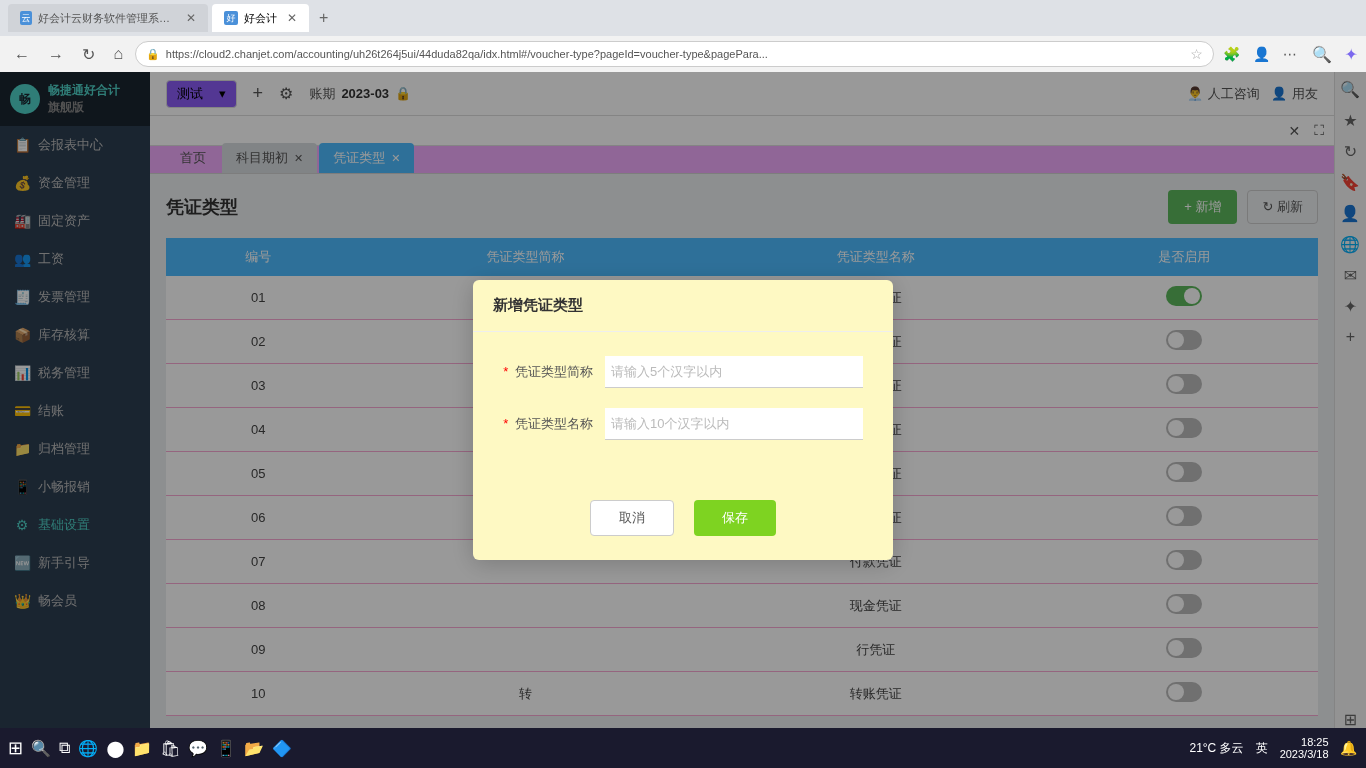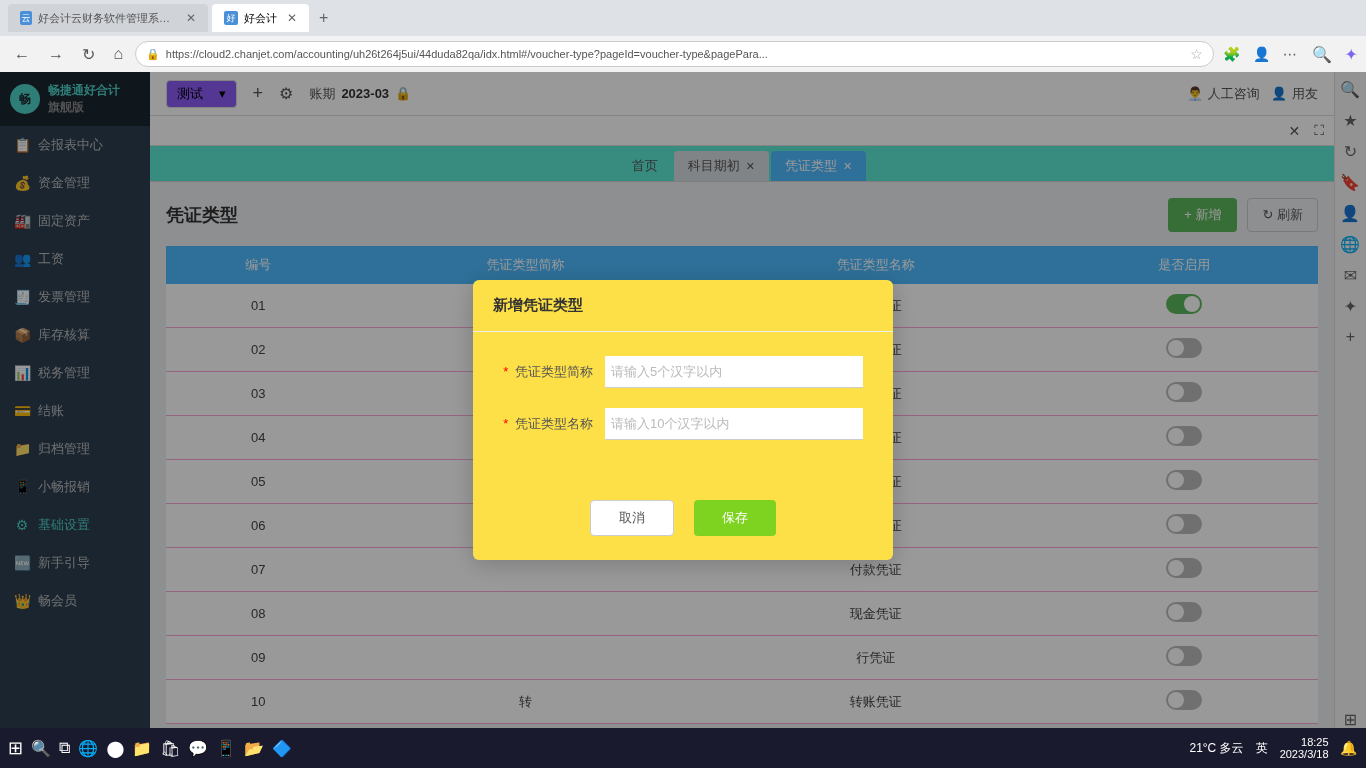--- a/index.html
+++ b/index.html
@@ -33,21 +33,21 @@
     .sidebar-item-icon { width: 16px; text-align: center; font-size: 14px; }
     .sidebar-bottom { margin-top: auto; padding: 8px 14px; font-size: 12px; color: #888; cursor: pointer; }
     .app-header { height: 44px; background: #fff; display: flex; align-items: center; padding: 0 16px; gap: 16px; border-bottom: 1px solid #ddd; }
     .workspace-selector { display: flex; align-items: center; gap: 16px; background: #8b5cf6; border: 1px solid #ddd; border-radius: 4px; padding: 4px 10px; cursor: pointer; }
     .header-actions { display: flex; align-items: center; gap: 12px; margin-left: auto; }
     .period-badge { display: flex; align-items: center; gap: 6px; font-size: 13px; color: #555; }
     .consult-btn { display: flex; align-items: center; gap: 4px; color: #555; font-size: 13px; cursor: pointer; }
     .user-btn { display: flex; align-items: center; gap: 4px; color: #555; font-size: 13px; cursor: pointer; }
 
     
-    .page-tabs { display: flex; background: #5eead4; border-bottom: 1px solid #d0d0d0; padding: 0 16px; height: 36px; align-items: flex-end; gap: 2px; justify-content: center; }
+    .page-tabs { display: flex; background: #f0abfc; border-bottom: 1px solid #d0d0d0; padding: 0 16px; height: 28px; align-items: flex-end; gap: 2px; }
     .page-tab { padding: 6px 14px; border-radius: 4px 4px 0 0; font-size: 13px; cursor: pointer; display: flex; align-items: center; gap: 6px; }
     .page-tab.normal { background: #d8dce0; color: #555; }
     .page-tab.active-tab { background: #4dbbff; color: #fff; }
     .page-tab.plain { background: none; color: #555; }
     .page-tab-close { font-size: 11px; }
 
     
     .page-content { flex: 1; padding: 16px; background: #eceff1; position: relative; }
     .page-title-bar { display: flex; align-items: center; justify-content: space-between; margin-bottom: 14px; }
     .page-title { font-size: 18px; font-weight: bold; color: #333; }
@@ -65,21 +65,21 @@
     
     .toggle { width: 36px; height: 20px; border-radius: 10px; display: inline-block; position: relative; cursor: pointer; }
     .toggle.on { background: #5cb85c; }
     .toggle.off { background: #bbb; }
     .toggle::after { content: ''; position: absolute; width: 16px; height: 16px; border-radius: 50%; background: white; top: 2px; transition: left 0.2s; }
     .toggle.on::after { left: 18px; }
     .toggle.off::after { left: 2px; }
 
     
     .dialog-overlay { position: fixed; top: 72px; left: 0; right: 0; bottom: 0; background: rgba(0,0,0,0.4); display: flex; align-items: center; justify-content: center; z-index: 100; }
-    .dialog { background: #fde047; border-radius: 6px; width: 420px; box-shadow: 0 4px 24px rgba(0,0,0,0.2); padding: 0; overflow: hidden; }
+    .dialog { background: #fef9c3; border-radius: 6px; width: 420px; box-shadow: 0 4px 24px rgba(0,0,0,0.2); padding: 0; overflow: hidden; }
     .dialog-header { padding: 16px 20px; font-size: 15px; font-weight: bold; color: #333; border-bottom: 1px solid #eee; display: flex; align-items: center; justify-content: space-between; }
     .dialog-body { padding: 24px 30px; }
     .form-row { display: flex; align-items: center; margin-bottom: 20px; }
     .form-label { width: 90px; text-align: right; font-size: 13px; color: #555; margin-right: 12px; }
     .form-label .required { color: red; margin-right: 3px; }
     .form-input { flex: 1; height: 32px; border: none; border-bottom: 1px solid #ccc; outline: none; font-size: 13px; color: #333; padding: 0 6px; }
     .form-input::placeholder { color: #bbb; }
     .dialog-footer { display: flex; justify-content: center; gap: 20px; padding: 16px 36px 24px; }
     .btn-cancel { background: #fff; border: 1px solid #ccc; padding: 8px 28px; border-radius: 4px; cursor: pointer; font-size: 13px; color: #555; }
     .btn-save { background: #7ed321; border: none; padding: 8px 28px; border-radius: 4px; cursor: pointer; font-size: 13px; color: #fff; }

